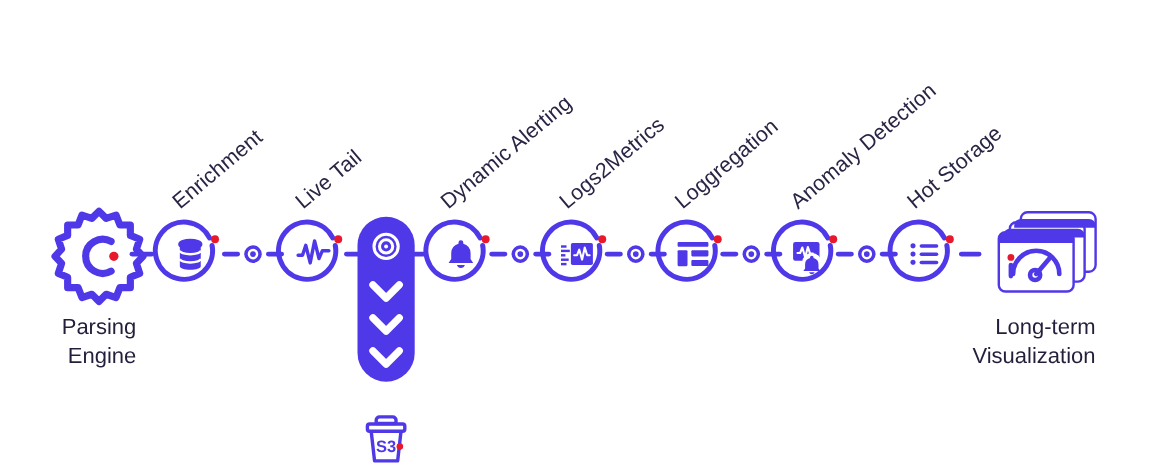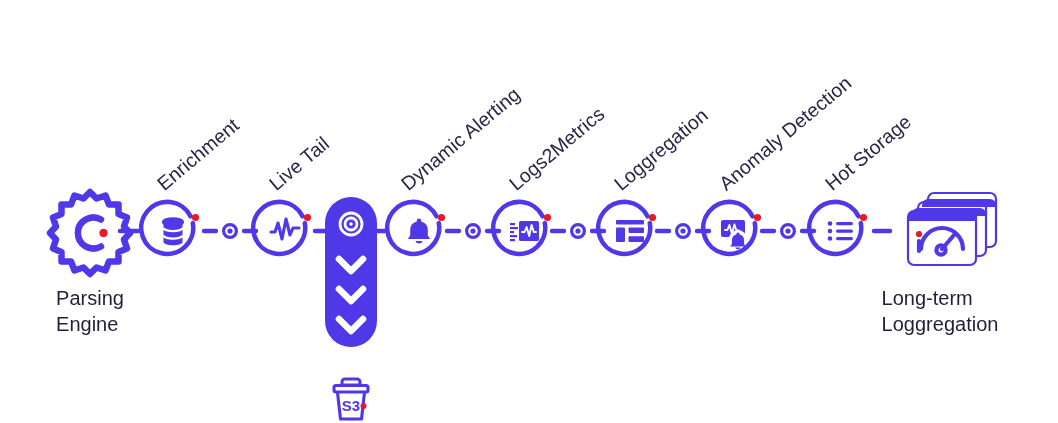--- a/index.html
+++ b/index.html
@@ -38,21 +38,21 @@
     white-space: nowrap;
     transform-origin: 0 50%;
     transform: rotate(-40deg);
     letter-spacing: 0.1px;
   }
   .endcap-label {
     position: absolute;
     color: #231f3a;
     font-size: 20px;
     line-height: 26px;
-    text-align: left;
+    text-align: right;
     white-space: pre;
     transform: translateX(-50%);
     font-family: "Liberation Sans", sans-serif;
   }
   .pill-node { width: 52px; height: 150px; }
   .s3-node { width: 46px; height: 50px; }
   .gear-node { width: 86px; height: 86px; }
   .screens-node { width: 108px; height: 88px; }
   svg { display: block; overflow: visible; }
 </style>
@@ -282,15 +282,15 @@
       <path d="M24 19 h62 a6 6 0 0 1 6 6 v2 h-74 v-2 a6 6 0 0 1 6 -6 z" fill="#4f38e8"></path>
       <path d="M20 22 h56 a6 6 0 0 1 6 6 v4 h-68 v-4 a6 6 0 0 1 6 -6 z" fill="#4f38e8"></path>
       <path d="M27 60 a21 21 0 0 1 42 0" fill="none" stroke="#4f38e8" stroke-width="4.2" stroke-linecap="round"></path>
       <path d="M48 60 L60 46" fill="none" stroke="#4f38e8" stroke-width="4.2" stroke-linecap="round"></path>
       <circle cx="47" cy="61" r="4.6" fill="none" stroke="#4f38e8" stroke-width="4.2"></circle>
       <path d="M25 52 v10" stroke="#4f38e8" stroke-width="4.2" stroke-linecap="round"></path>
       <circle cx="25" cy="45" r="3.1" fill="#e8192c"></circle>
     </svg>
   </div>
   <div class="endcap-label" style="left:940px; top:285px;">Long-term
-Loggregation</div>
+Visualization</div>
 
 </div>
 
 </body></html>

